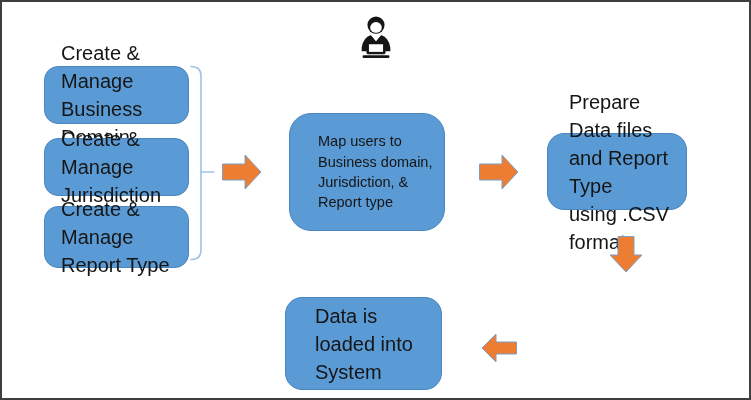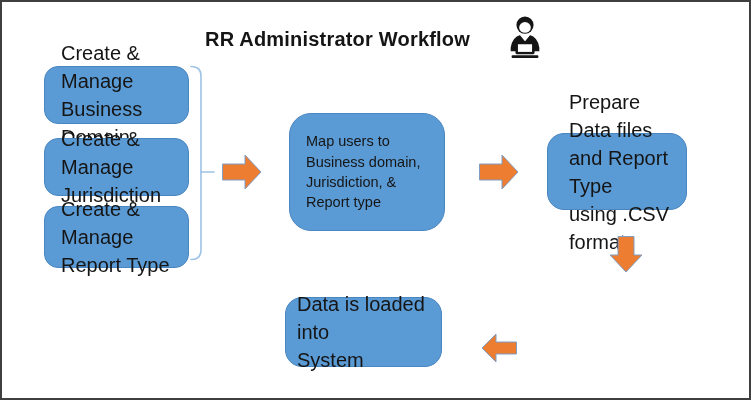--- a/index.html
+++ b/index.html
@@ -30,21 +30,20 @@
   .arrow,.bracket{position:absolute;}
   .arrow svg polygon{fill:#ED7D31;stroke:#7F9FC6;stroke-width:1;}
   .bracket svg path{fill:none;stroke:#9DC3E6;stroke-width:1.6;stroke-linecap:round;}
 </style>
 </head>
 <body>
 
 <div class="canvas">
 
   <div class="title-group">
-    <div class="title">RR Administrator Workflow</div>
     <div>
       <svg class="person-icon" viewBox="0 0 44 46" aria-hidden="true">
         <circle cx="22" cy="10.5" r="9" fill="#151515"></circle>
         <ellipse cx="22" cy="13" rx="6.1" ry="5.6" fill="#ffffff"></ellipse>
         <path d="M7 34 Q9 23 17 21 L22 27 L27 21 Q35 23 37 34 L37 38 L7 38 Z" fill="#151515"></path>
         <path d="M16.2 20.5 L22 27.5 L27.8 20.5 L22 23 Z" fill="#ffffff"></path>
         <rect x="12" y="28" width="20" height="13" rx="1.5" fill="#151515"></rect>
         <rect x="14.6" y="30.6" width="14.8" height="8" fill="#ffffff"></rect>
         <rect x="8" y="42" width="28" height="3" rx="1" fill="#151515"></rect>
       </svg>
@@ -72,21 +71,21 @@
       <path d="M15 110 L28 110"></path>
     </svg>
   </div>
 
   <div class="arrow" style="left:220px;top:150px;">
     <svg width="40" height="40" viewBox="0 0 40 40">
       <polygon points="0.5,12 23,12 23,3 39,20 23,37 23,28 0.5,28"></polygon>
     </svg>
   </div>
 
-  <div class="box rounded-lg" style="left:287px;top:111px;width:156px;height:118px;padding-left:16px;font-size:14.5px;">
+  <div class="box rounded-lg" style="left:287px;top:111px;width:156px;height:118px;padding-left:28px;font-size:14.5px;">
     <span class="txt">Map users to
 Business domain,
 Jurisdiction, &amp;
 Report type</span>
   </div>
 
   <div class="arrow" style="left:477px;top:150px;">
     <svg width="40" height="40" viewBox="0 0 40 40">
       <polygon points="0.5,12 23,12 23,3 39,20 23,37 23,28 0.5,28"></polygon>
     </svg>
@@ -104,18 +103,18 @@
     </svg>
   </div>
 
 
   <div class="arrow" style="left:479px;top:329px;">
     <svg width="36" height="34" viewBox="0 0 36 34">
       <polygon points="35.5,11 15,11 15,3 1,17 15,31 15,23 35.5,23"></polygon>
     </svg>
   </div>
 
-  <div class="box rounded-md" style="left:283px;top:295px;width:157px;height:70px;padding-left:11px;">
+  <div class="box rounded-md" style="left:283px;top:295px;width:157px;height:93px;padding-left:29px;">
     <span class="txt">Data is loaded into
 System</span>
   </div>
 
 </div>
 
 </body></html>

